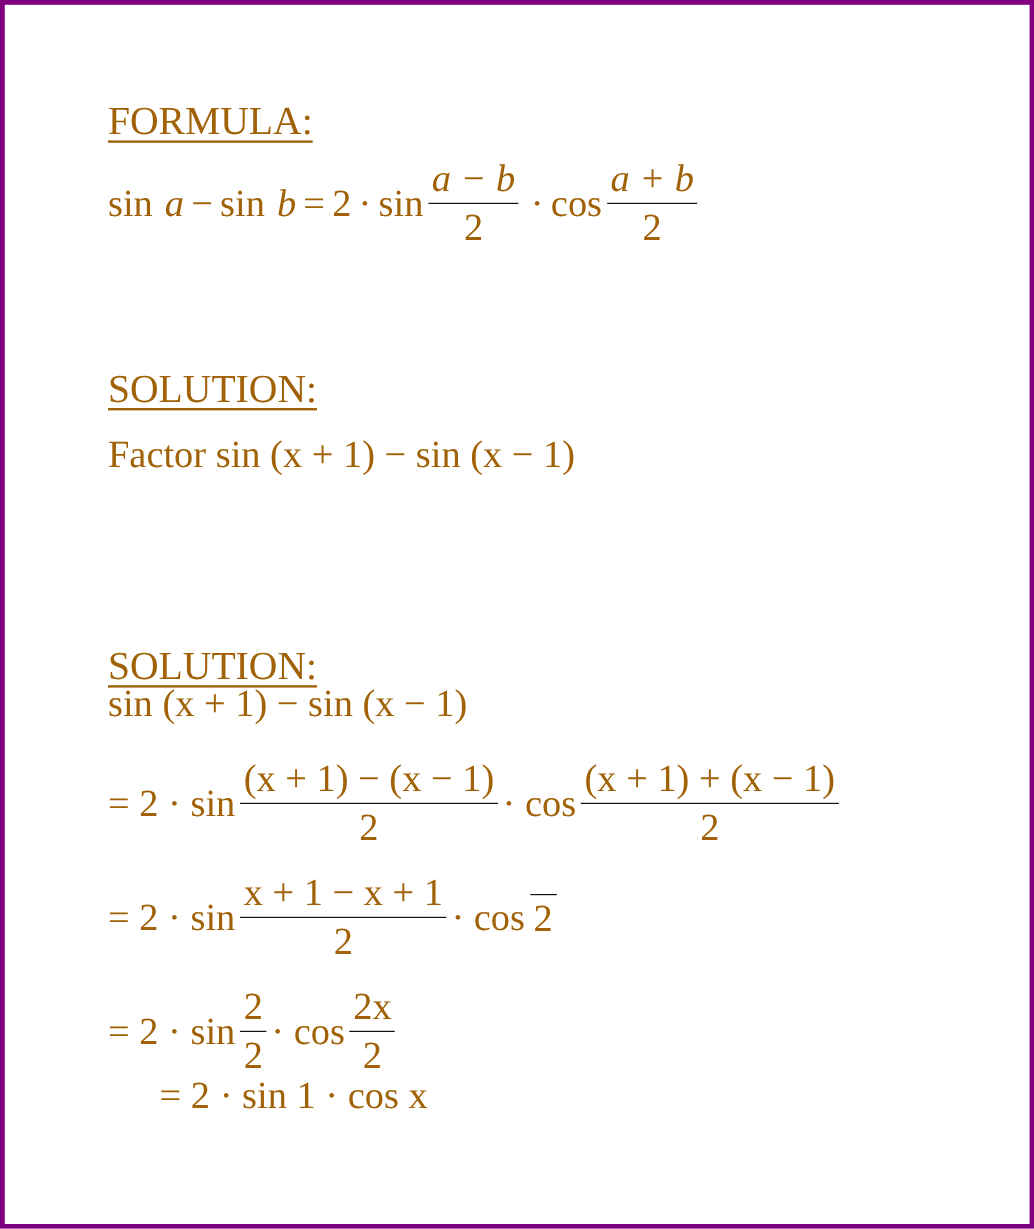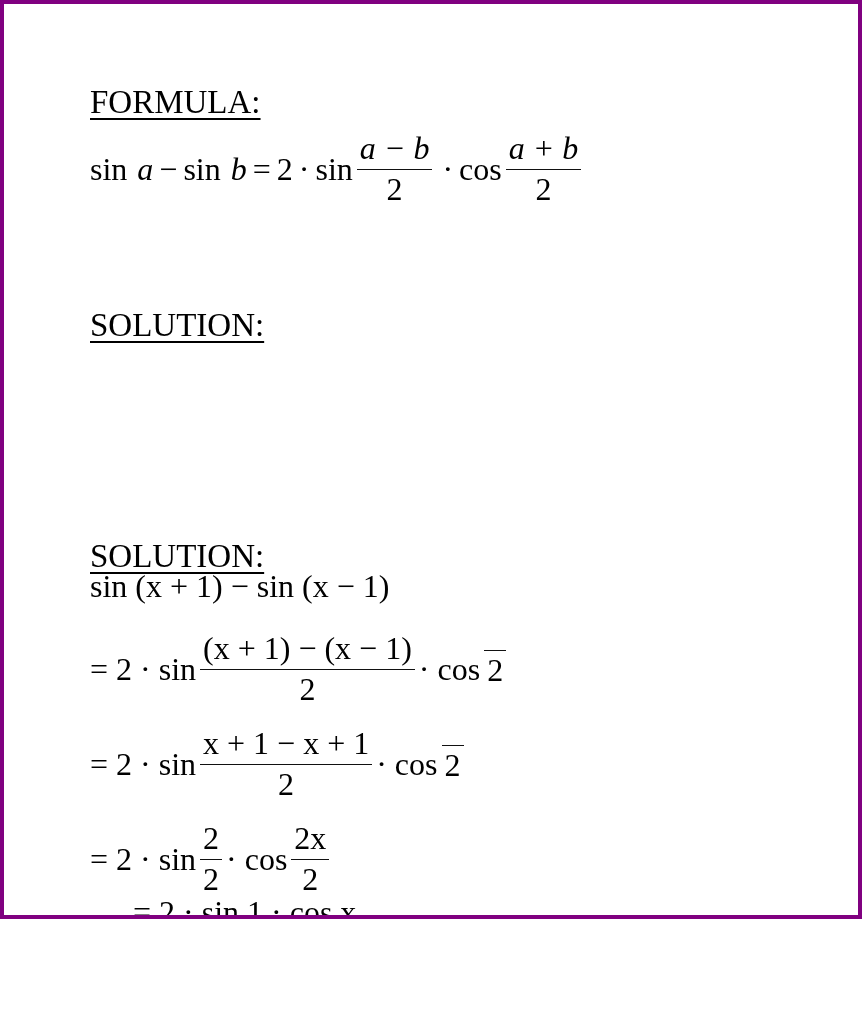--- a/index.html
+++ b/index.html
@@ -1,23 +1,23 @@
 <!DOCTYPE html>
 <html><head>
 <meta charset="utf-8">
 <style>
   html, body { margin: 0; padding: 0; background: #fff; }
   .page {
     position: relative;
-    width: 862px; height: 919px;
+    width: 862px; height: 1024px;
     box-sizing: border-box;
     border: 4px solid #800080;
     background: #ffffff;
     font-family: "DejaVu Serif", "Liberation Serif", serif;
-    color: #000000;
+    color: #a16207;
     overflow: hidden;
   }
   .block { position: absolute; left: 86px; }
   .heading {
     font-family: "Liberation Serif", "DejaVu Serif", serif;
     font-size: 33px;
     text-decoration: underline;
     text-decoration-thickness: 1.5px;
     text-underline-offset: 5px;
     line-height: 1;
@@ -62,32 +62,34 @@
     </span>
     <span class="op">·</span>
     <span class="t">cos</span>
     <span class="frac">
       <span class="num it">a + b</span>
       <span class="den">2</span>
     </span>
   </div>
 
   <div class="block heading" style="top:305px;">SOLUTION:</div>
+  <div class="line" style="top:334px;">Factor  sin  (x + 1) − sin  (x − 1)</div>
 
   <div class="block heading" style="top:536px;">SOLUTION:</div>
   <div class="line" style="top:542px;">sin  (x + 1) − sin  (x − 1)</div>
 
   <div class="line" style="top:625px;">
     <span class="t">= 2 · sin</span>
     <span class="frac">
       <span class="num">(x + 1) − (x − 1)</span>
       <span class="den">2</span>
     </span>
     <span class="t">· cos</span>
     <span class="frac">
+      <span class="num">(x + 1) + (x − 1)</span>
       <span class="den">2</span>
     </span>
   </div>
 
   <div class="line" style="top:720px;">
     <span class="t">= 2 · sin</span>
     <span class="frac">
       <span class="num">x + 1 − x + 1</span>
       <span class="den">2</span>
     </span>

